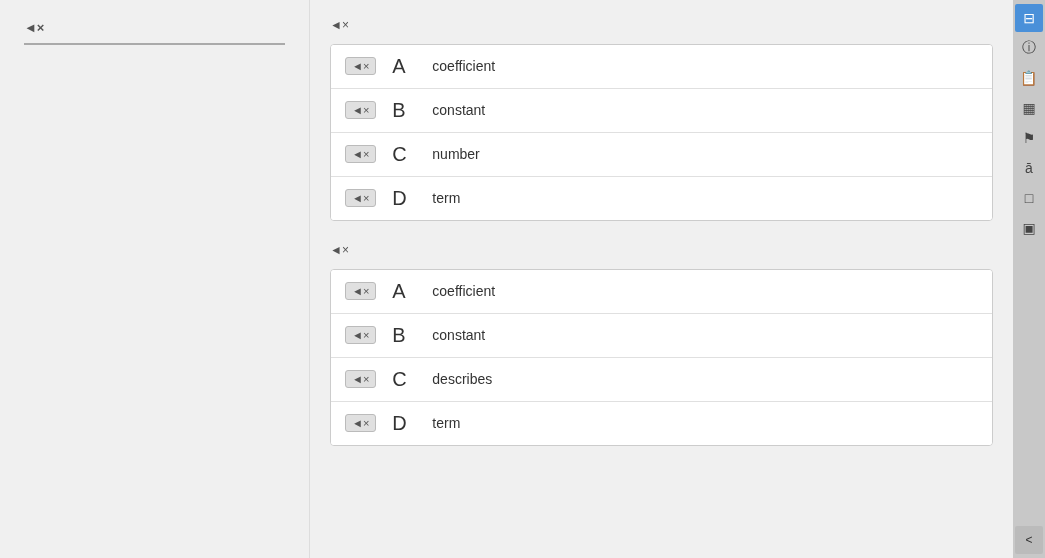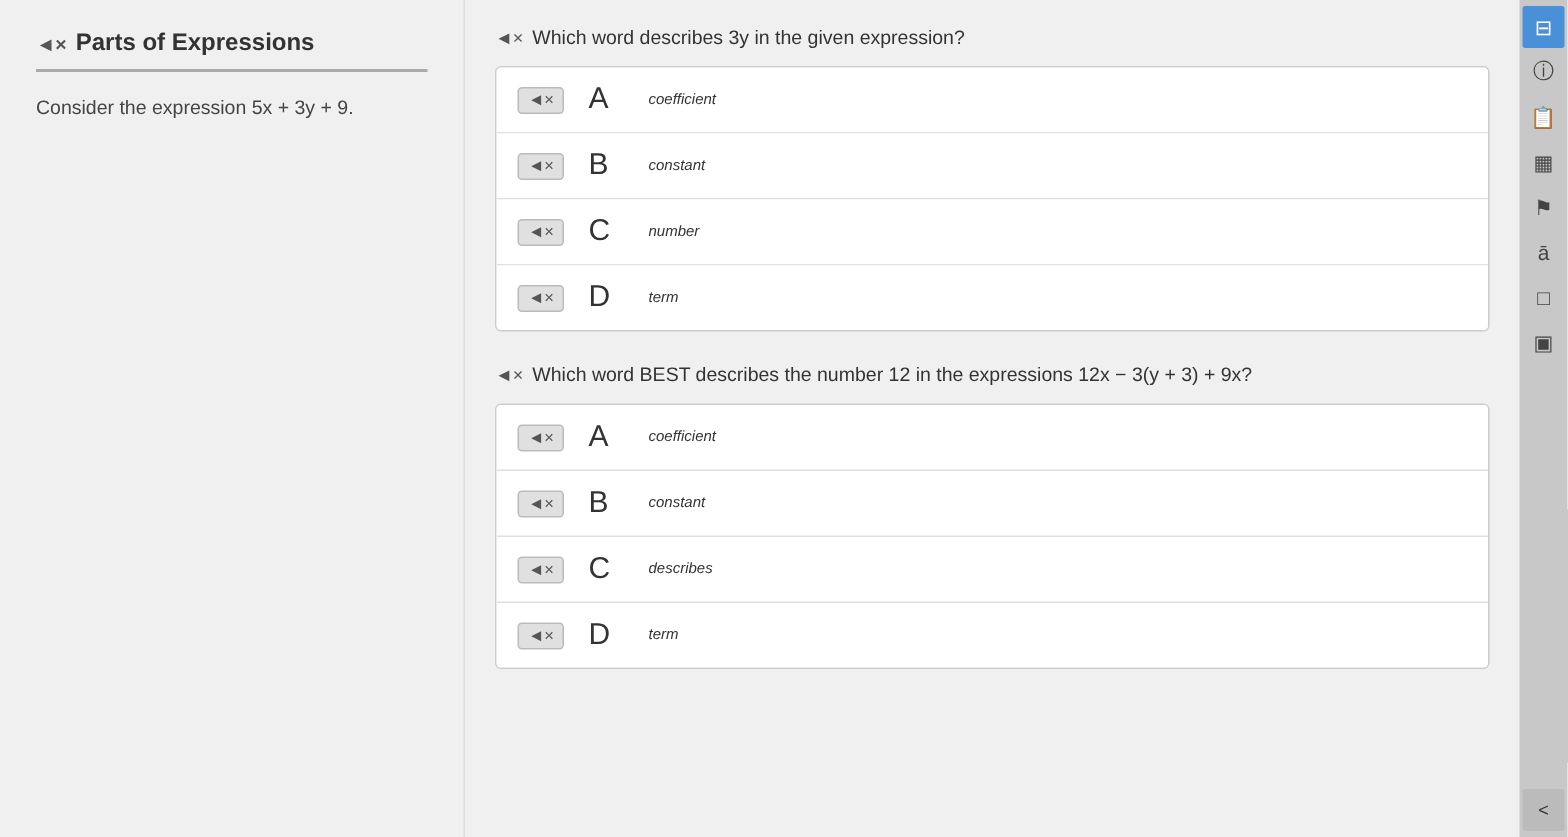--- a/index.html
+++ b/index.html
@@ -115,23 +115,22 @@
 
     .answer-letter {
       font-size: 20px;
       font-weight: 400;
       color: #333;
       width: 24px;
       flex-shrink: 0;
     }
 
     .answer-text {
-      font-size: 10px;
-      color: #333;
-      font-style: italic;
+      font-size: 14px;
+      color: #333;
     }
 
     
     .right-sidebar {
       width: 32px;
       background: #c8c8c8;
       display: flex;
       flex-direction: column;
       align-items: center;
       padding: 4px 0;
@@ -170,33 +169,28 @@
     }
   </style>
 </head>
 <body>
 
 <div class="main-content">
 
   <div class="left-panel">
     <div class="left-panel-title">
       <span class="speaker-icon">◄×</span>
-      <span>Parts of Expressions</span>
-    </div>
-    <div class="left-panel-body">
-      <span>Consider the expression 5x + 3y + 9.</span>
     </div>
   </div>
 
   <div class="right-panel">
 
     <div class="question-block">
       <div class="question-text">
         <span class="speaker-icon">◄×</span>
-        <span>Which word describes 3y in the given expression?</span>
       </div>
       <div class="answer-grid">
         <div class="answer-row">
           <button class="mute-btn">
             <span>◄×</span>
           </button>
           <span class="answer-letter">A</span>
           <span class="answer-text">coefficient</span>
         </div>
         <div class="answer-row">
@@ -219,21 +213,20 @@
           </button>
           <span class="answer-letter">D</span>
           <span class="answer-text">term</span>
         </div>
       </div>
     </div>
 
     <div class="question-block">
       <div class="question-text">
         <span class="speaker-icon">◄×</span>
-        <span>Which word BEST describes the number 12 in the expressions 12x − 3(y + 3) + 9x?</span>
       </div>
       <div class="answer-grid">
         <div class="answer-row">
           <button class="mute-btn">
             <span>◄×</span>
           </button>
           <span class="answer-letter">A</span>
           <span class="answer-text">coefficient</span>
         </div>
         <div class="answer-row">

